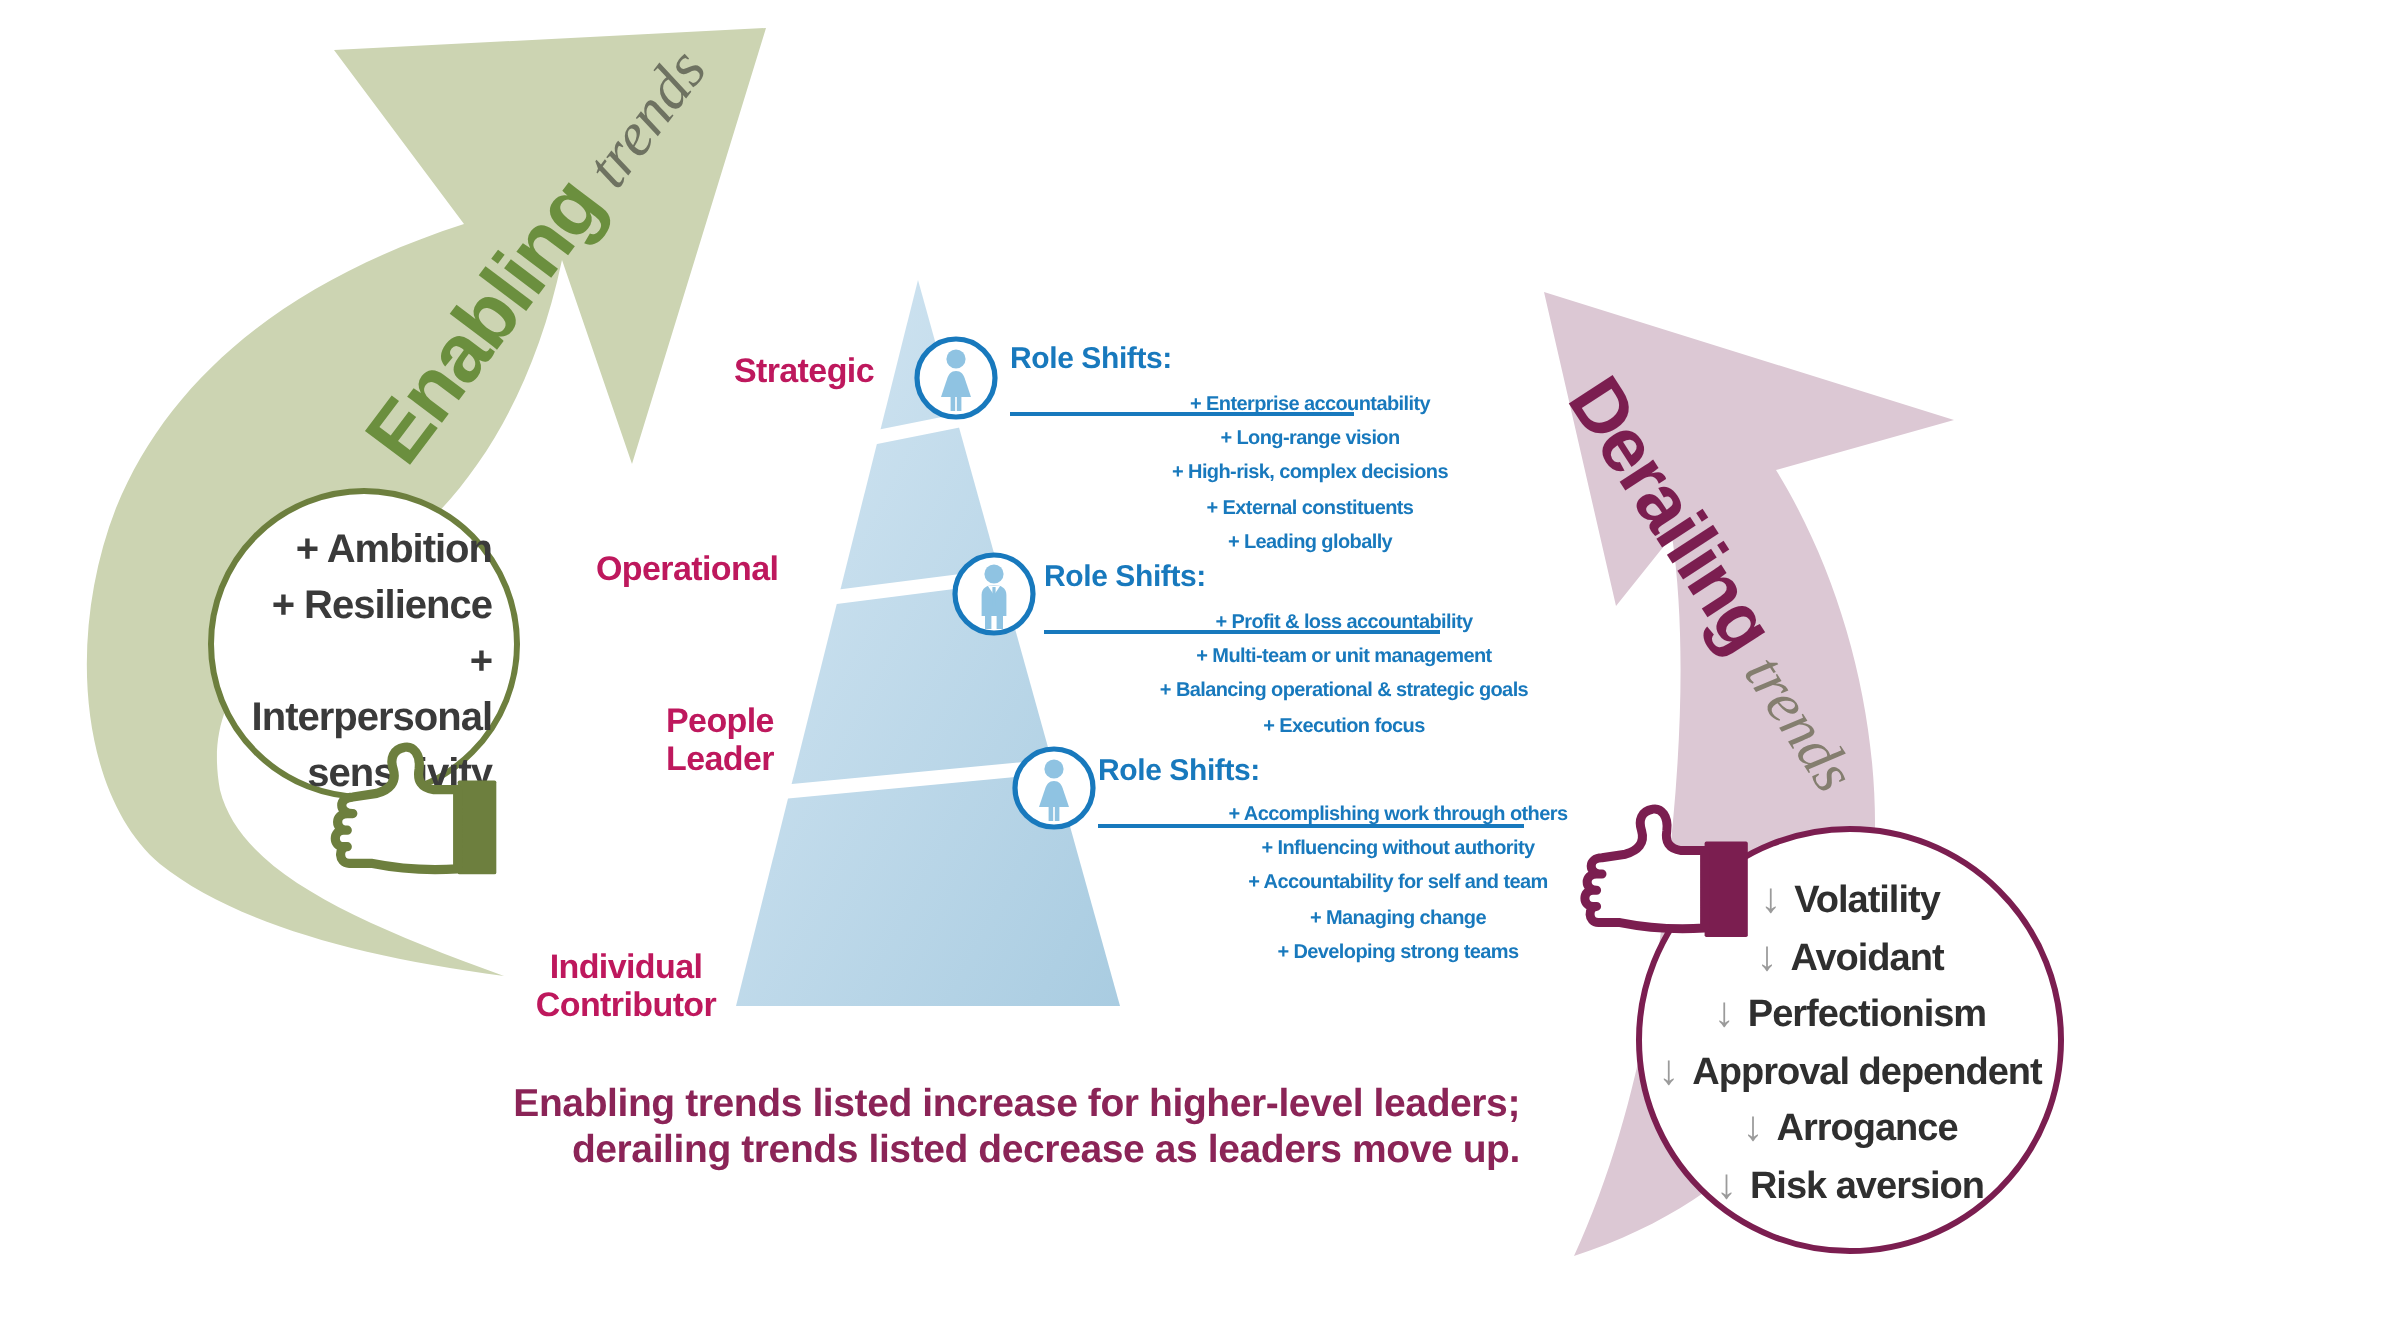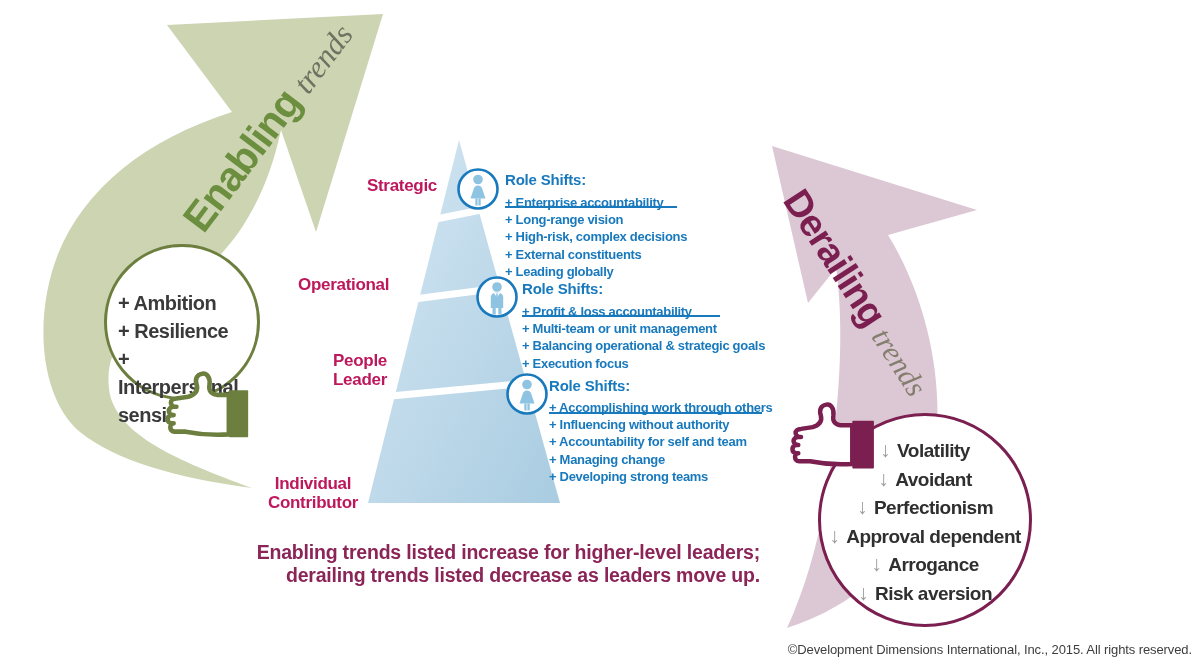--- a/index.html
+++ b/index.html
@@ -26,34 +26,34 @@
   .level-label{color:#be185d;font-weight:bold;font-size:17px;line-height:19px;
     letter-spacing:-0.3px;white-space:pre-line;}
   .lvl-strategic{left:337px;top:176px;width:100px;text-align:right;}
   .lvl-operational{left:298px;top:275px;width:112px;text-align:left;}
   .lvl-people{left:310px;top:351px;width:100px;text-align:center;}
   .lvl-individual{left:252px;top:474px;width:122px;text-align:center;}
 
   
   .rs-heading{color:#1879bd;font-weight:bold;font-size:15px;letter-spacing:-0.2px;
     border-bottom:2px solid #1879bd;padding-bottom:18px;}
-  .rs-items{color:#1879bd;font-weight:bold;font-size:13px;line-height:17.2px;letter-spacing:-0.3px;}
+  .rs-items{color:#1879bd;font-weight:bold;font-size:10px;line-height:17.2px;letter-spacing:-0.3px;text-align:center;}
   .rs1-h{left:505px;top:171px;width:172px;}
   .rs1-i{left:505px;top:194px;width:300px;}
   .rs2-h{left:522px;top:280px;width:198px;}
   .rs2-i{left:522px;top:303px;width:300px;}
   .rs3-h{left:549px;top:377px;width:213px;}
   .rs3-i{left:549px;top:399px;width:300px;}
 
   
   .trait-circle{border-radius:50%;background:#fff;box-sizing:border-box;}
   .circle-enabling{left:104px;top:244px;width:156px;height:156px;border:3px solid #6d7f3e;}
   .circle-derailing{left:818px;top:413px;width:214px;height:214px;border:3px solid #7b1e50;}
-  .circle-enabling .traits{position:absolute;left:0;top:14px;width:100%;text-align:left;
-    color:#3a3a3a;font-weight:bold;font-size:20px;line-height:28px;letter-spacing:-0.5px;margin-top:28px;}
+  .circle-enabling .traits{position:absolute;left:0;top:14px;width:100%;text-align:right;
+    color:#3a3a3a;font-weight:bold;font-size:20px;line-height:28px;letter-spacing:-0.5px;}
   .circle-enabling .traits div{width:128px;margin:0 auto;}
   .circle-derailing .traits{position:absolute;left:0;top:20px;width:100%;
     color:#2f2f2f;font-weight:bold;font-size:19px;line-height:27.5px;letter-spacing:-0.5px;}
   .trait-row{display:flex;justify-content:center;align-items:baseline;white-space:nowrap;}
   .down-arrow{color:#9b9b9b;font-weight:normal;font-size:21px;margin-right:7px;}
 
   
   .caption{left:240px;top:541px;width:520px;text-align:right;color:#8b2457;
     font-weight:bold;font-size:19.5px;line-height:23px;letter-spacing:-0.2px;}
   .copyright{right:8px;top:642px;color:#3d3d3d;font-size:13px;letter-spacing:-0.1px;}
@@ -220,15 +220,14 @@
     <div>+ Accountability for self and team</div>
     <div>+ Managing change</div>
     <div>+ Developing strong teams</div>
   </div>
 
   <div class="abs caption z4">
     <div>Enabling trends listed increase for higher-level leaders;</div>
     <div>derailing trends listed decrease as leaders move up.</div>
   </div>
 
-  <div class="abs copyright z4">©Development Dimensions International, Inc., 2015. All rights reserved.</div>
 
 </div>
 
 </body></html>

